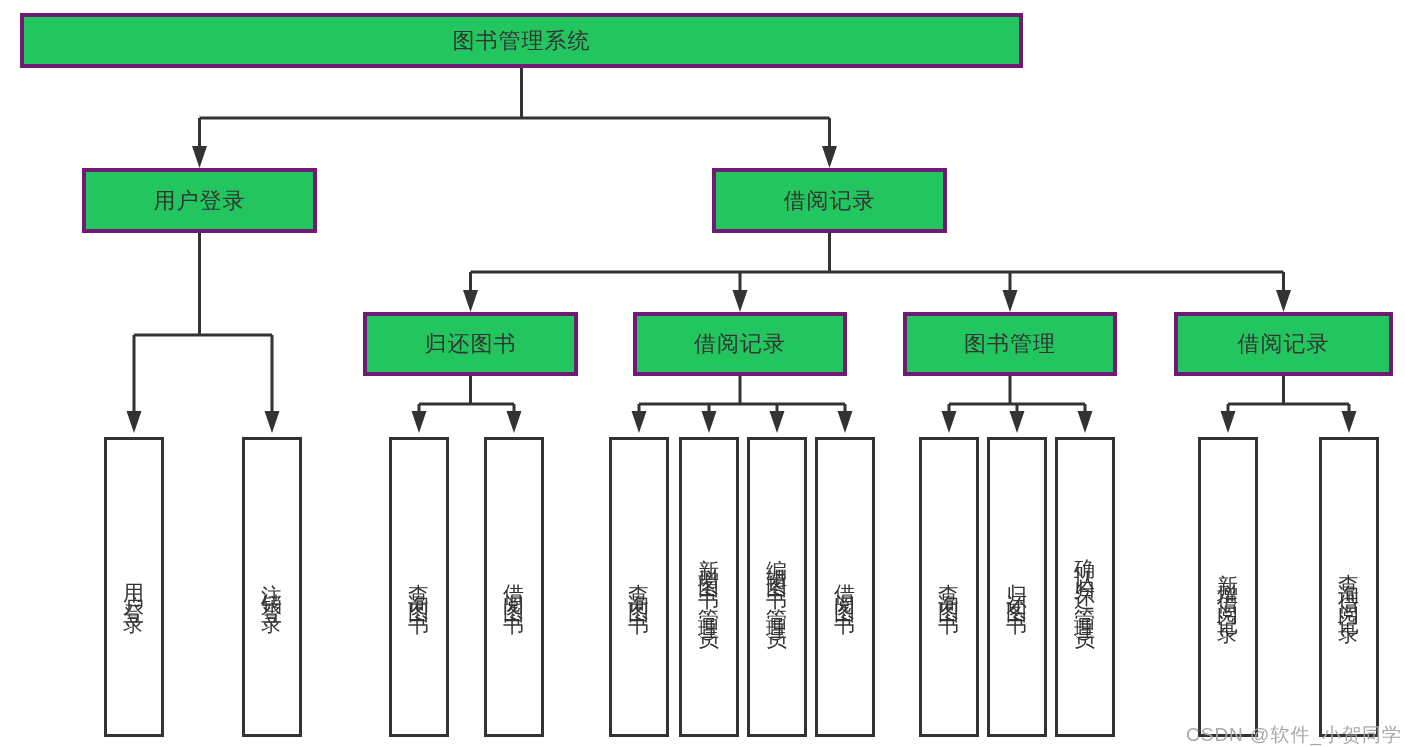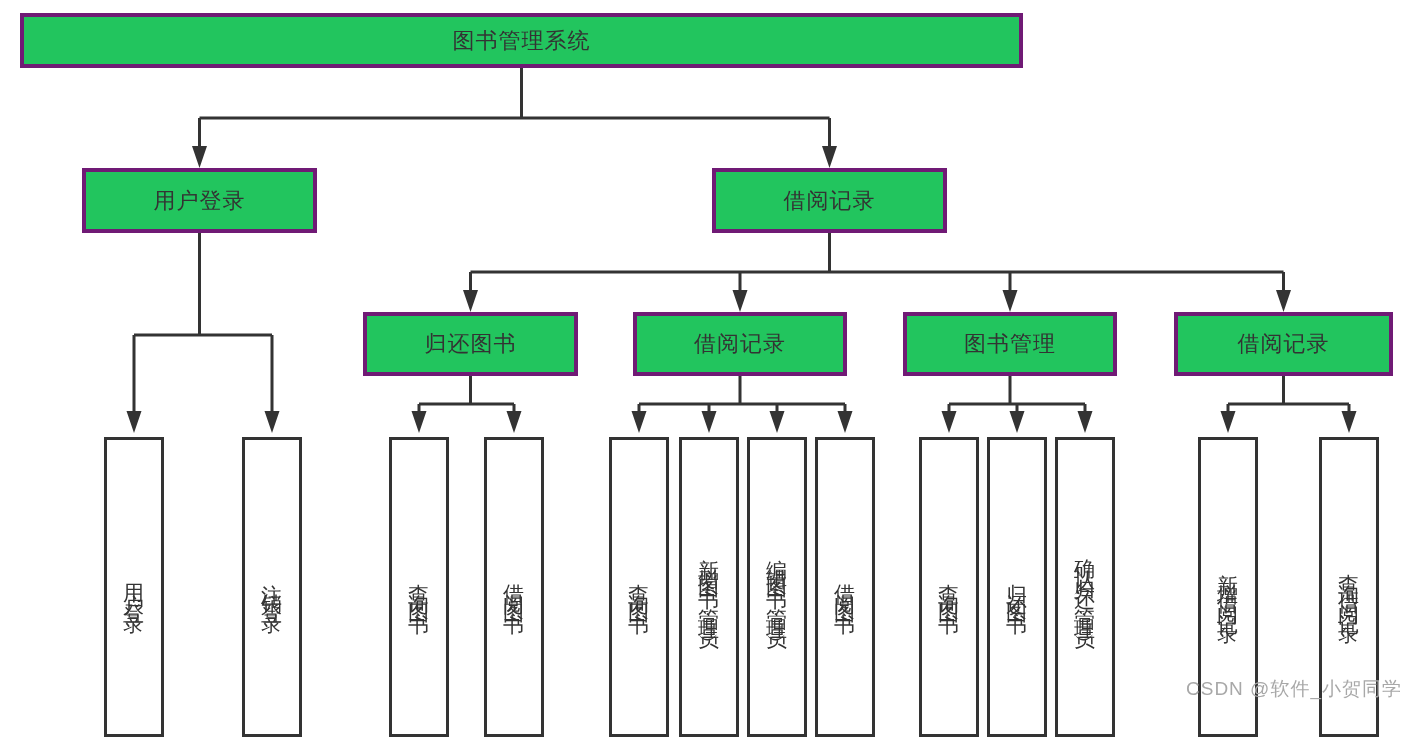--- a/index.html
+++ b/index.html
@@ -22,21 +22,21 @@
     width:60px;height:300px;top:437px;
     border:3px solid #333333;background:#ffffff;
     display:flex;align-items:center;justify-content:center;
   }
   .node-v span{
     writing-mode:vertical-rl;text-orientation:mixed;
     font-size:21px;letter-spacing:10px;line-height:1;
     color:#333333;white-space:nowrap;
   }
   .watermark{
-    position:absolute;left:1186px;top:676px;
+    position:absolute;left:1186px;top:722px;
     font-size:19px;color:#a8a8a8;letter-spacing:1px;
     white-space:nowrap;
   }
 </style>
 </head>
 <body>
 
 <div class="canvas">
 
   <svg class="connectors" viewBox="0 0 1405 747" xmlns="http://www.w3.org/2000/svg">

